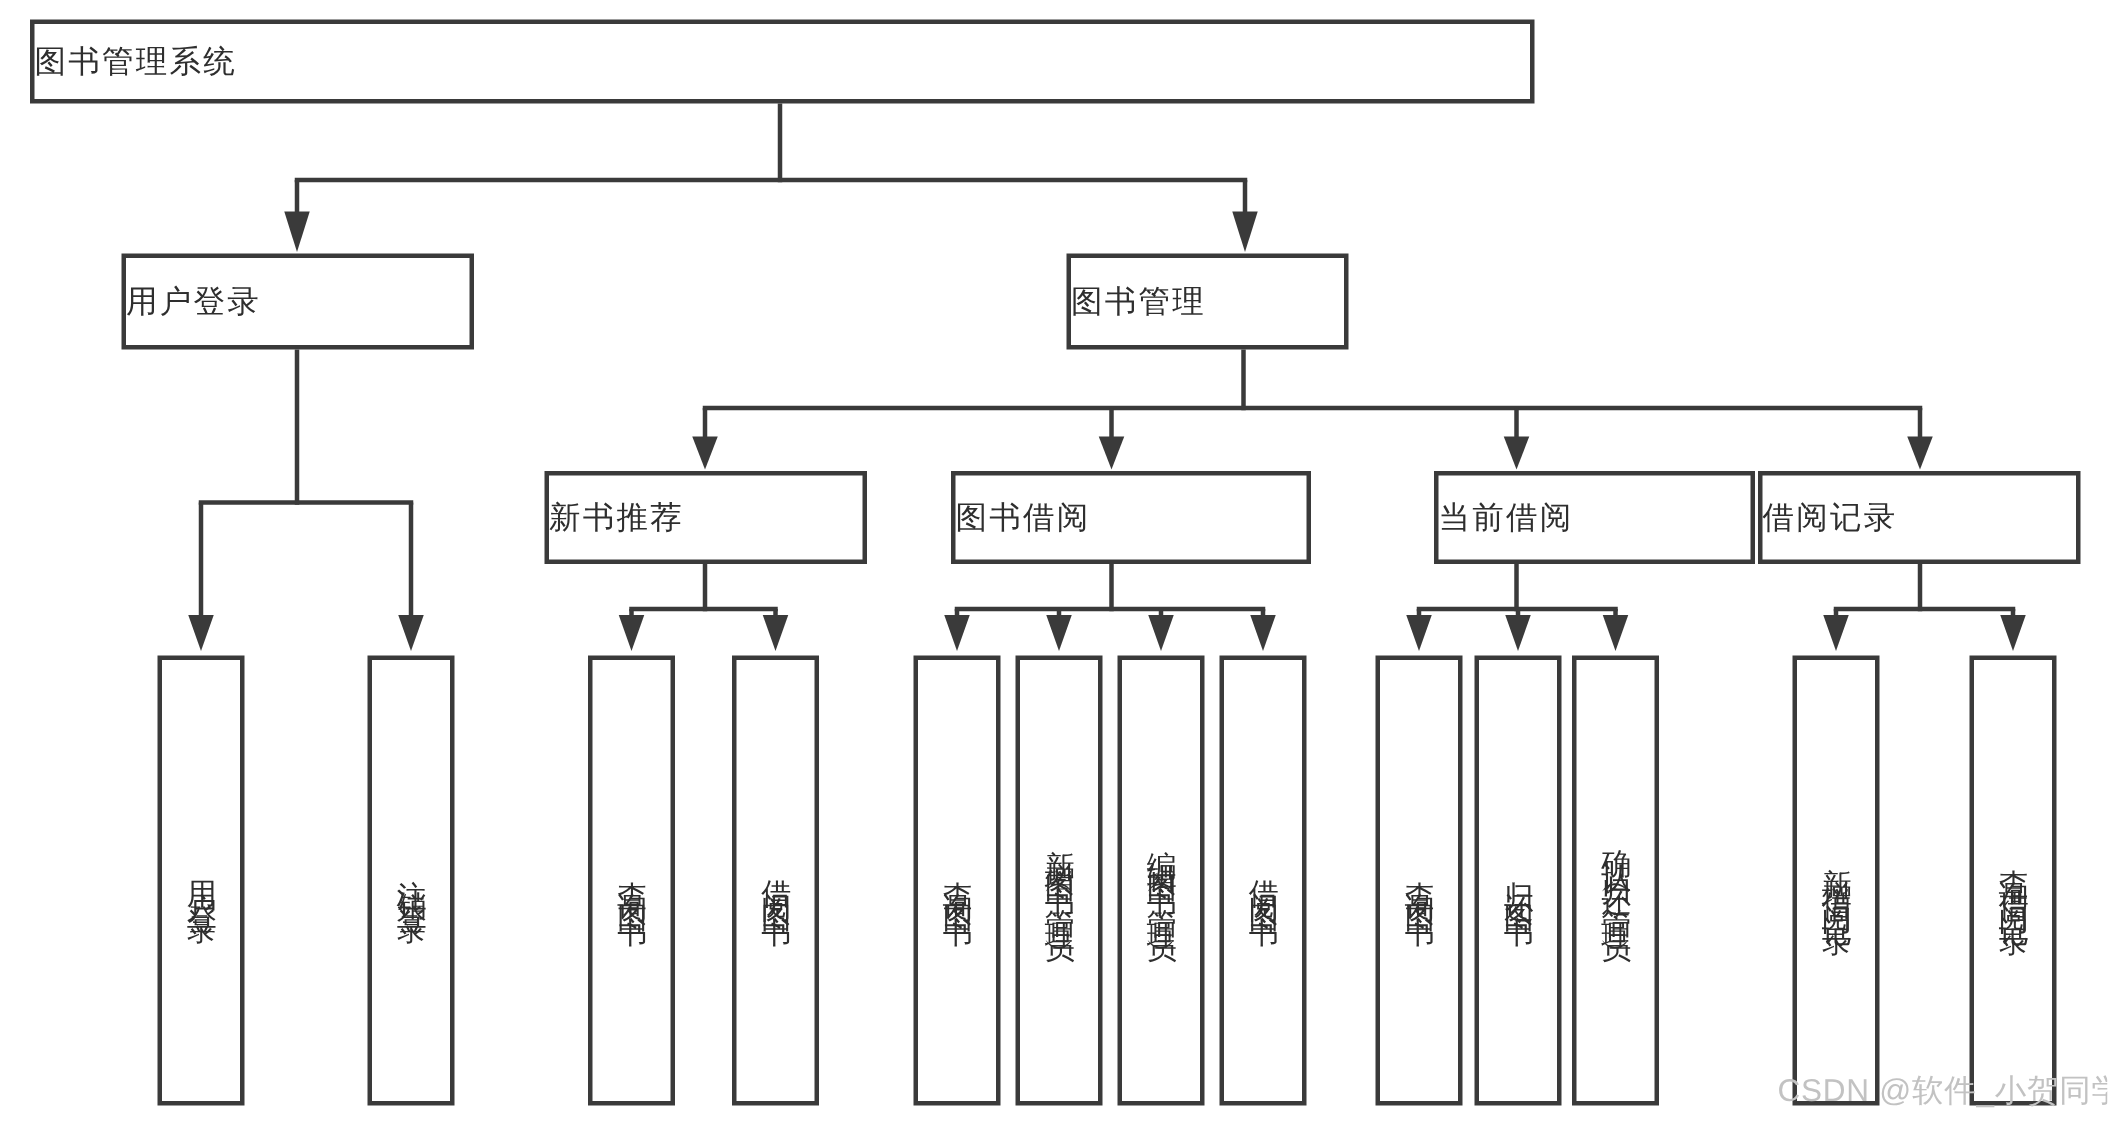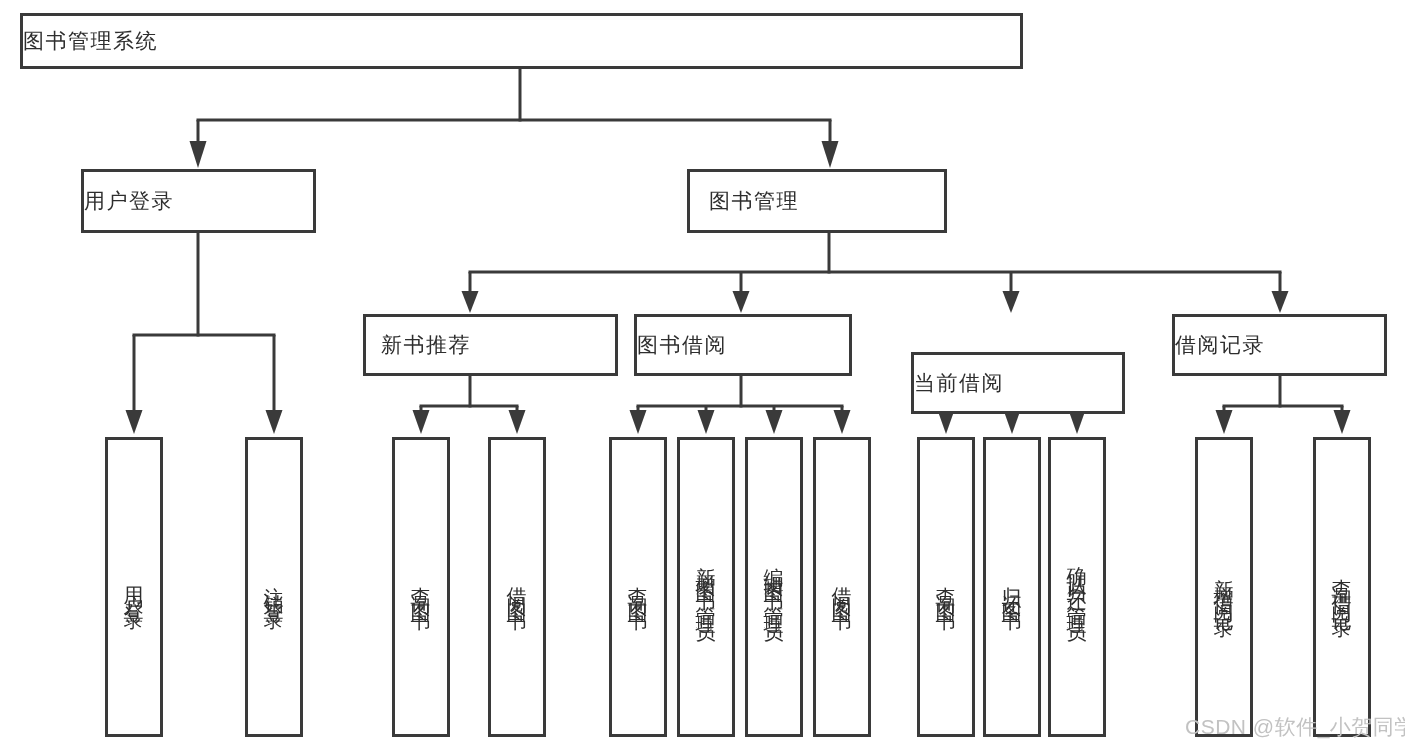--- a/index.html
+++ b/index.html
@@ -134,31 +134,31 @@
     </g>
   </svg>
 
   <div class="hbox" style="left:20px;top:13px;width:1003px;height:56px;">
     <span>图书管理系统</span>
   </div>
 
   <div class="hbox" style="left:81px;top:169px;width:235px;height:64px;">
     <span>用户登录</span>
   </div>
-  <div class="hbox" style="left:687px;top:169px;width:260px;height:64px;padding-left:19px;">
+  <div class="hbox" style="left:711px;top:169px;width:188px;height:64px;">
     <span>图书管理</span>
   </div>
 
-  <div class="hbox" style="left:363px;top:314px;width:255px;height:62px;padding-left:15px;">
+  <div class="hbox" style="left:363px;top:314px;width:215px;height:62px;">
     <span>新书推荐</span>
   </div>
-  <div class="hbox" style="left:634px;top:314px;width:218px;height:62px;">
+  <div class="hbox" style="left:634px;top:314px;width:240px;height:62px;">
     <span>图书借阅</span>
   </div>
-  <div class="hbox" style="left:911px;top:314px;width:214px;height:62px;margin-top:38px;">
+  <div class="hbox" style="left:956px;top:314px;width:214px;height:62px;">
     <span>当前借阅</span>
   </div>
   <div class="hbox" style="left:1172px;top:314px;width:215px;height:62px;">
     <span>借阅记录</span>
   </div>
 
   <div class="vbox" style="left:105px;">
     <span>用户登录</span>
   </div>
   <div class="vbox" style="left:245px;">

